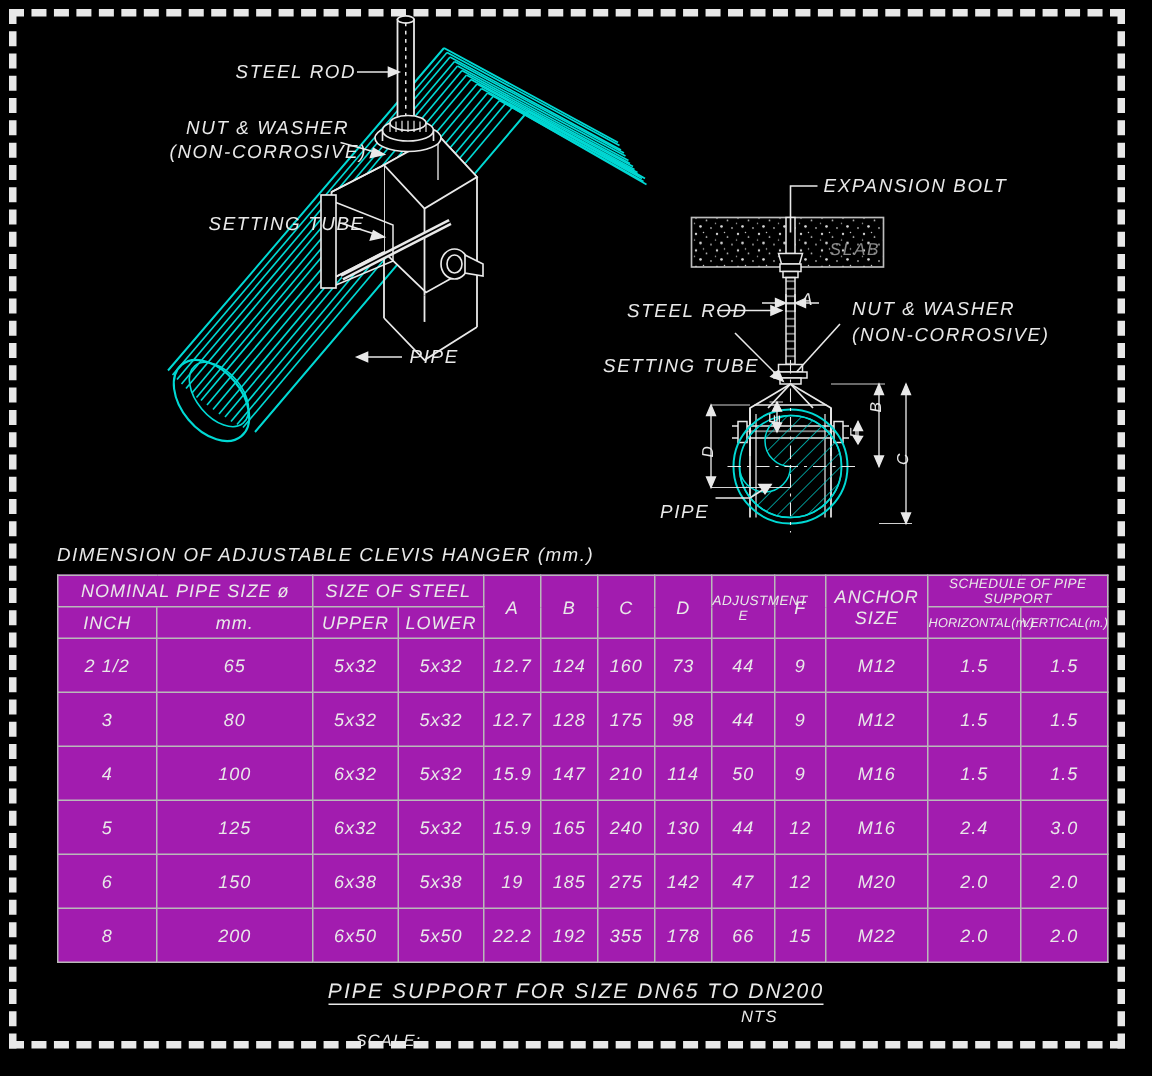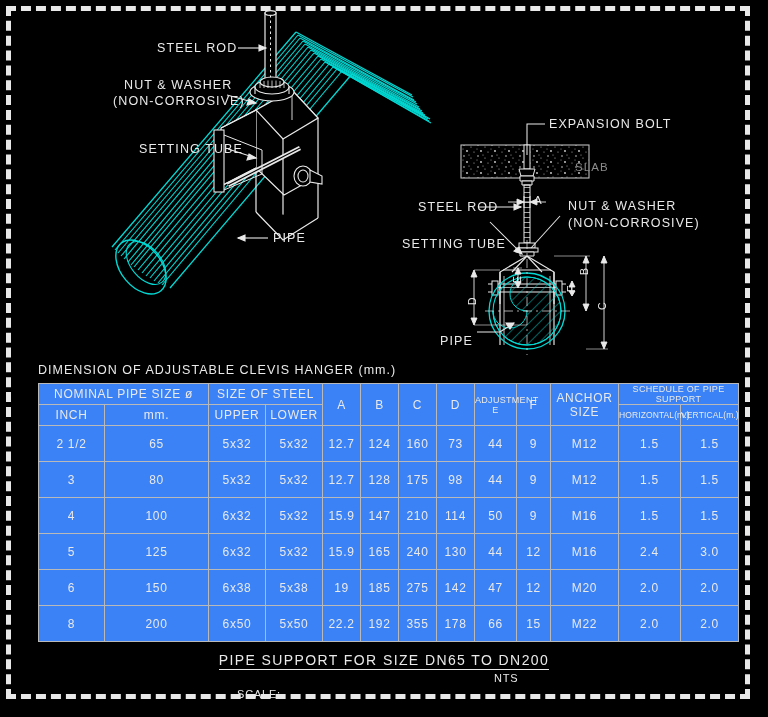--- a/index.html
+++ b/index.html
@@ -1,17 +1,17 @@
 <!DOCTYPE html>
 <html><head>
 <meta charset="utf-8">
 <style>
   html,body{margin:0;padding:0;background:#000;}
   body{width:768px;height:717px;overflow:hidden;font-family:"Liberation Sans",sans-serif;}
-  #root{position:relative;width:668px;height:717px;background:#000;color:#fff;}
+  #root{position:relative;width:668px;height:717px;background:#000;color:#fff;font-style:italic;}
 
   
   .cad-border{
     position:absolute;left:6px;top:6px;width:744px;height:693px;
     border:5px dashed #e8e8e8;box-sizing:border-box;
   }
 
   
   .lbl{
     position:absolute;color:#e9e9e9;font-family:"Liberation Sans",sans-serif;
@@ -25,21 +25,21 @@
   svg.draw{position:absolute;left:0;top:0;overflow:visible;}
 
   
   #tbl-wrap{position:absolute;left:38px;top:383px;width:700px;}
   .tbl-cap{
     position:absolute;left:38px;top:363px;font-size:12.5px;color:#e9e9e9;
     letter-spacing:1.0px;white-space:nowrap;
   }
   table.dim{
     border-collapse:collapse;width:700px;table-layout:fixed;
-    color:#e9e9e9;background:#3b82f6;
+    color:#e9e9e9;background:#a21caf;
   }
   table.dim td,table.dim th{
     border:1px solid #b9b9b9;text-align:center;vertical-align:middle;
     font-weight:normal;letter-spacing:.7px;padding:0;
   }
   table.dim thead th{font-size:12px;height:20px;}
   table.dim thead th.small{font-size:9px;letter-spacing:.3px;text-align:center;}
   table.dim thead th.tiny{font-size:8.5px;letter-spacing:.1px;}
   table.dim tbody td{font-size:12px;height:35px;}
 
@@ -288,21 +288,21 @@
 
       <path d="M490,222 L522,254" fill="none"></path>
       <polygon points="522,254 514,251 519,247"></polygon>
 
       <path d="M477,332 L500,332 L514,323" fill="none"></path>
       <polygon points="514,323 506,323 510,329"></polygon>
     </g>
   </svg>
 
   <div class="lbl lbl-13" style="left:549px;top:117px;text-align:center;">EXPANSION BOLT</div>
-  <div class="lbl lbl-12" style="left:575px;top:161px;color:#8a8a8a;">SLAB</div>
+  <div class="lbl lbl-12" style="left:553px;top:161px;color:#8a8a8a;">SLAB</div>
   <div class="lbl lbl-13" style="left:418px;top:200px;">STEEL ROD</div>
   <div class="lbl lbl-13" style="left:568px;top:199px;">NUT &amp; WASHER</div>
   <div class="lbl lbl-13" style="left:568px;top:216px;">(NON-CORROSIVE)</div>
   <div class="lbl lbl-13" style="left:402px;top:237px;">SETTING TUBE</div>
   <div class="lbl lbl-13" style="left:440px;top:334px;">PIPE</div>
 
   <div class="lbl lbl-12" style="left:534px;top:194px;">A</div>
   <div class="lbl lbl-11" style="left:578px;top:275px;transform:rotate(-90deg);transform-origin:left top;">B</div>
   <div class="lbl lbl-11" style="left:596px;top:310px;transform:rotate(-90deg);transform-origin:left top;">C</div>
   <div class="lbl lbl-11" style="left:466px;top:305px;transform:rotate(-90deg);transform-origin:left top;">D</div>

